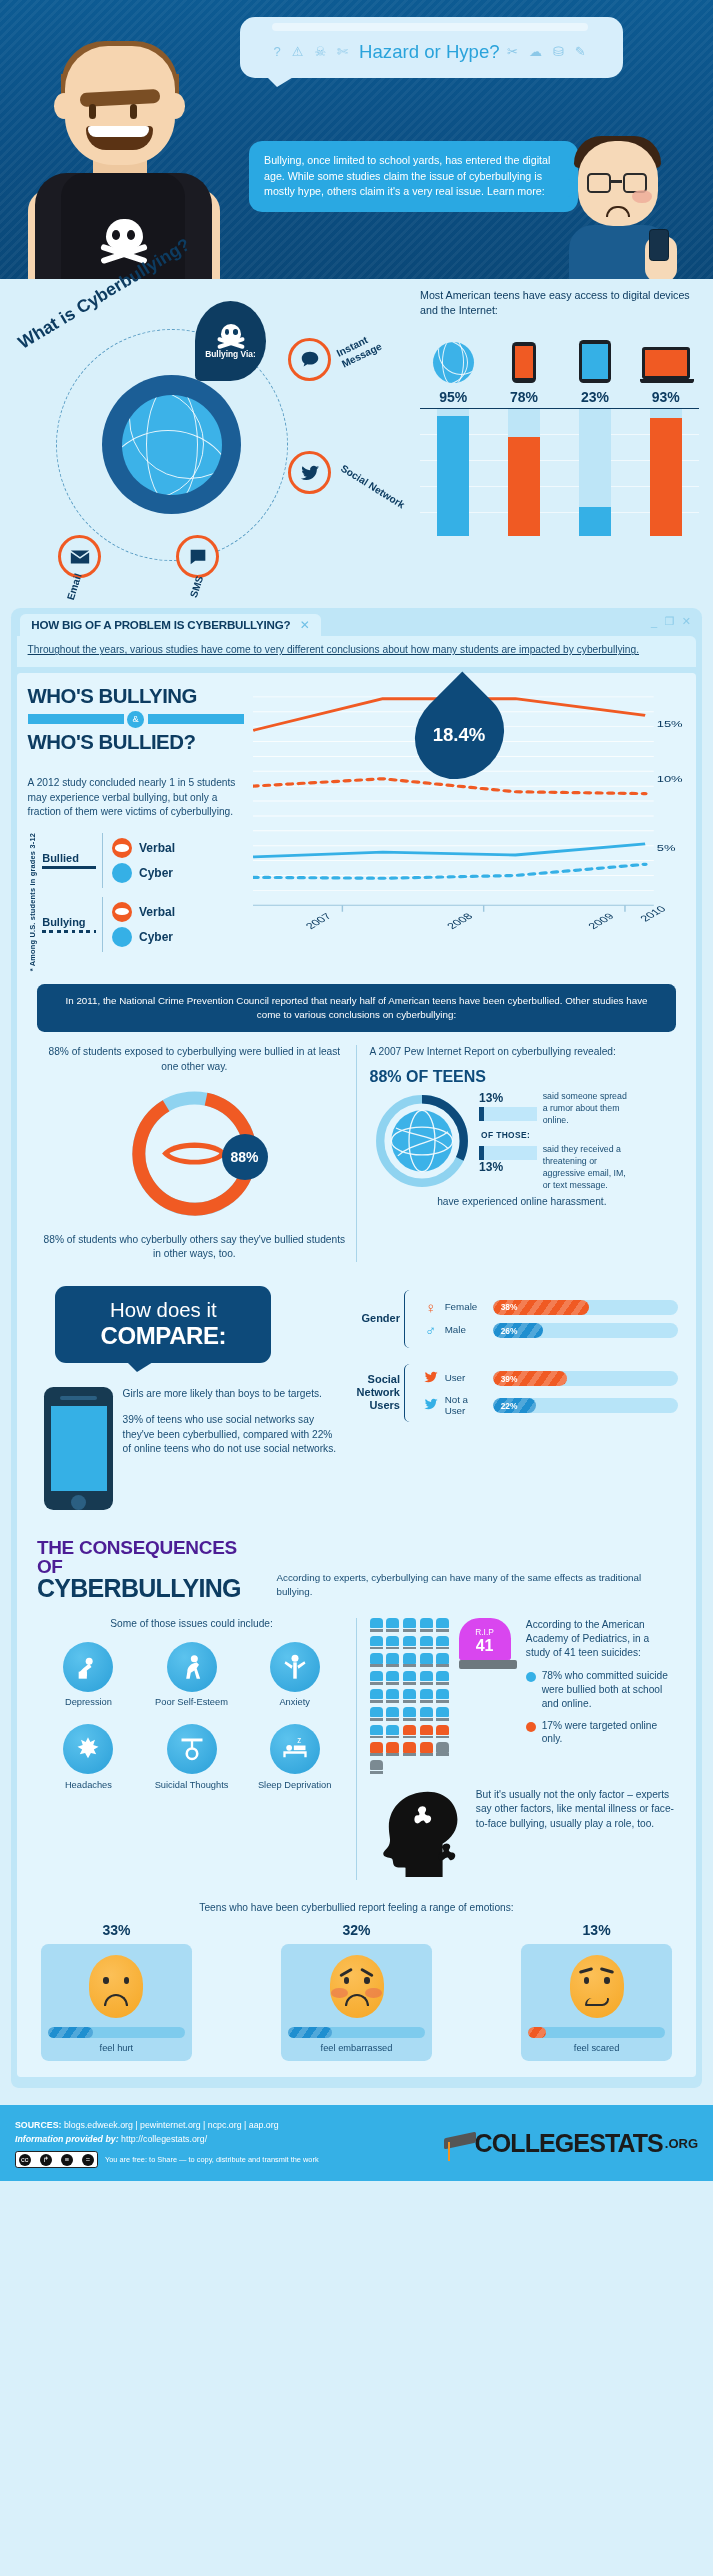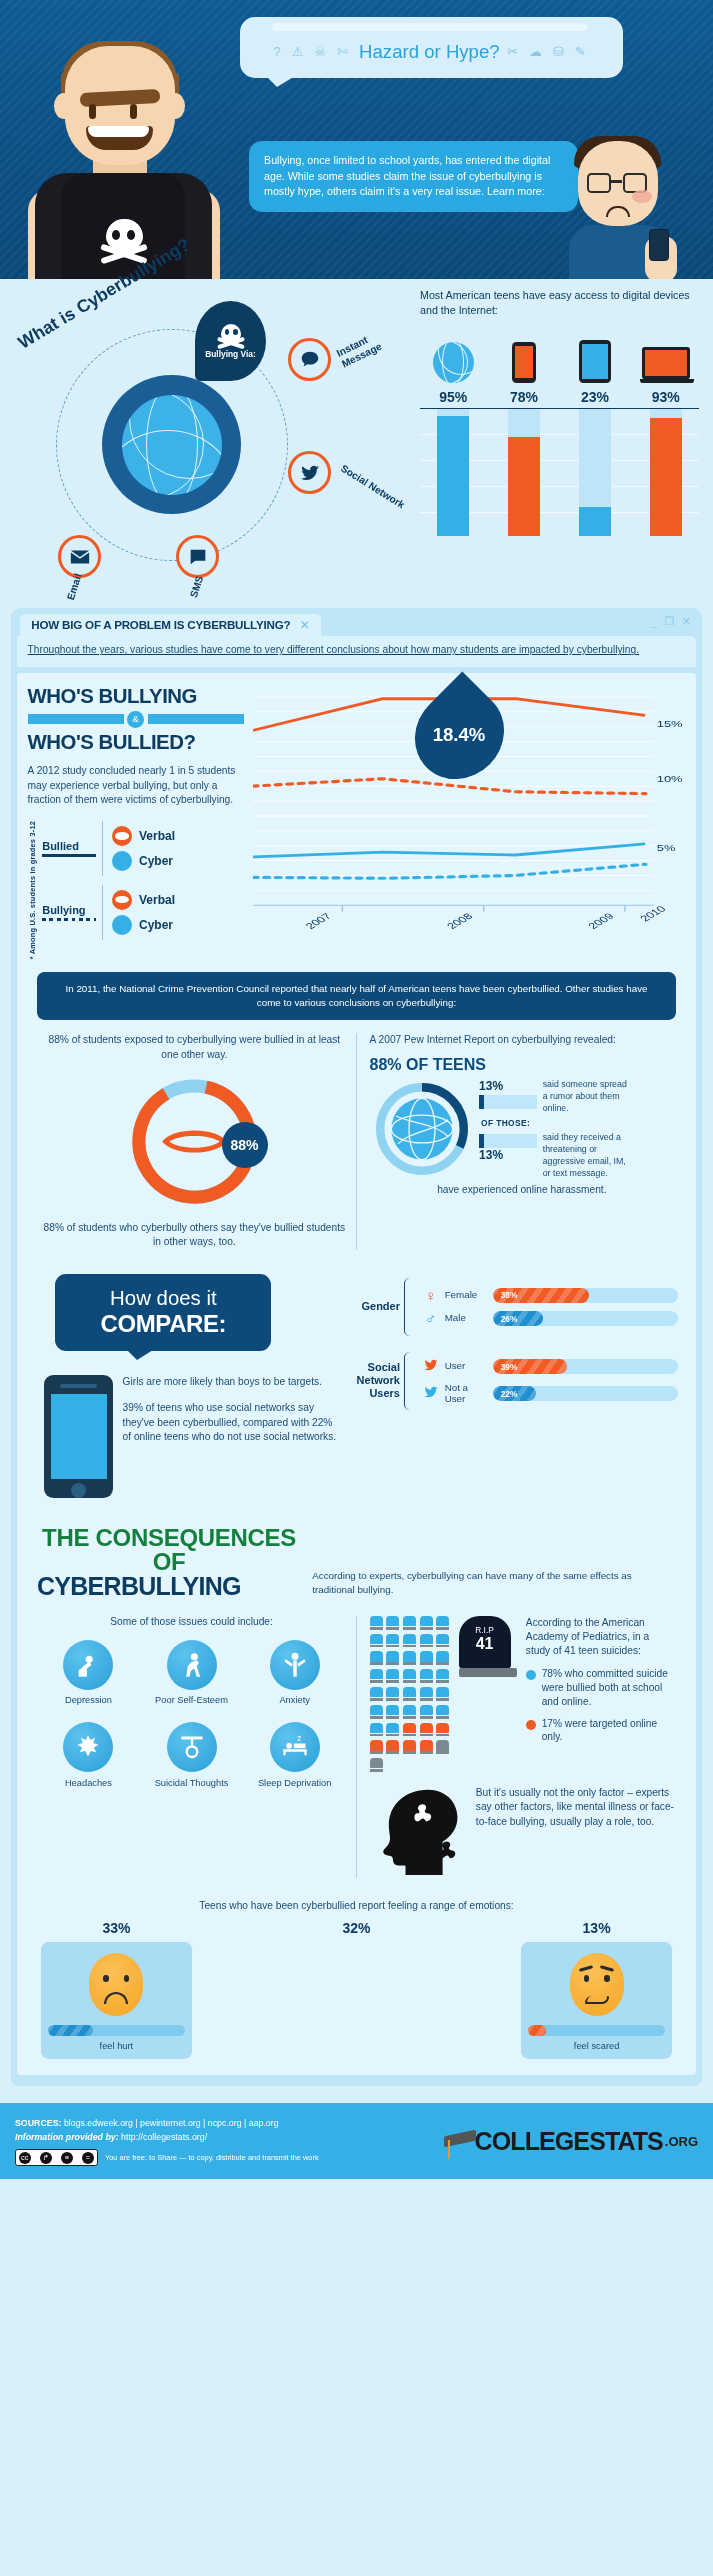--- a/index.html
+++ b/index.html
@@ -123,21 +123,21 @@
   .win-desc{ font-size:10.2px; line-height:1.45; color:#1a4d73;}
   .win-inner{ background:#e3f5fd; margin:5.6px 5.6px 0; border-radius:3.7px; padding:9.3px 11px 13px;}
 
   
   .wb{ display:flex; gap:9.3px; }
   .wb-left{ width:216px; padding-top:3.7px;}
   .wb-h1, .wb-h2{ font-size:20.4px; font-weight:bold; color:#0d3c61; letter-spacing:-0.5px; line-height:1;}
   .rib{ display:flex; align-items:center; gap:3.7px; margin:4.6px 0;}
   .rib .band{ height:10.2px; background:#35b0e6; flex:1;}
   .rib .amp{ width:16.7px; height:16.7px; border-radius:50%; background:#35b0e6; color:#fff; font-size:9.3px; display:flex; align-items:center; justify-content:center;}
-  .wb-p{ font-size:10.2px; line-height:1.45; margin-top:11px; color:#1a4d73;}
+  .wb-p{ font-size:10.2px; line-height:1.45; margin-top:23px; color:#1a4d73;}
   .legend{ display:flex; margin-top:13px; }
   .legend-axis{ writing-mode:vertical-rl; transform:rotate(180deg); font-size:7.4px; font-weight:bold; color:#0d3c61; letter-spacing:0.2px; margin-right:5.6px;}
   .lg-group{ display:flex; align-items:center; margin-bottom:9.3px;}
   .lg-name{ width:54px; font-size:11px; font-weight:bold; color:#0d3c61;}
   .lg-name .ul{ display:block; height:2.8px; background:#0d3c61; margin-top:1.9px;}
   .lg-name .dl{ display:block; height:2.8px; margin-top:1.9px; background:repeating-linear-gradient(90deg,#0d3c61 0 3.7px, transparent 3.7px 7.4px);}
   .lg-items{ border-left:0.9px solid #9cc6dd; padding-left:9.3px; margin-left:5.6px;}
   .lg-item{ display:flex; align-items:center; gap:6.5px; margin:4.6px 0; font-size:12px; font-weight:bold; color:#0d3c61;}
   .dot-o{ width:20.4px; height:20.4px; border-radius:50%; background:#f05a23; display:flex; align-items:center; justify-content:center;}
   .dot-b{ width:20.4px; height:20.4px; border-radius:50%; background:#35b0e6; position:relative; overflow:hidden;}
@@ -189,39 +189,39 @@
   .row .ic{ width:16.7px; text-align:center; font-size:15px;}
   .row .nm{ width:43px; font-size:9.8px; color:#1a4d73; line-height:1.1;}
   .track{ flex:1; height:15px; background:#b7e4f8; border-radius:7.4px; position:relative; overflow:hidden;}
   .trackfill{ position:absolute; left:0; top:0; height:100%; border-radius:7.4px; display:flex; align-items:center; padding-left:7.4px; color:#fff; font-size:8.4px; font-weight:bold;}
   .fo{ background:#f05a23 ; background-image:repeating-linear-gradient(125deg, rgba(255,255,255,.22) 0 5.6px, rgba(0,0,0,0) 5.6px 12px);}
   .fb{ background:#1f8fd0 ; background-image:repeating-linear-gradient(125deg, rgba(255,255,255,.22) 0 5.6px, rgba(0,0,0,0) 5.6px 12px);}
 
   
   .cons{ margin-top:28px; padding:0 9.3px;}
   .cons-h{ display:flex; align-items:flex-end; gap:11px;}
-  .cons-h .t1{ font-size:24px; font-weight:bold; color:#15803d; letter-spacing:-0.3px; line-height:1;text-align:center;}
+  .cons-h .t1{ font-size:19px; font-weight:bold; color:#4c1d95; letter-spacing:-0.3px; line-height:1;}
   .cons-h .t2{ font-size:25px; font-weight:bold; color:#0d3c61; letter-spacing:-0.7px; line-height:1;}
   .cons-h .p{ font-size:9.8px; line-height:1.4; color:#1a4d73; padding-bottom:2.8px;}
   .cons-body{ display:flex; margin-top:16.7px;}
   .cons-left{ width:50%; text-align:center; border-right:0.9px solid #a9d4e9; padding-right:9.3px;}
   .cons-sub{ font-size:10.2px; color:#1a4d73; margin-bottom:13px;}
   .iconrow{ display:flex; justify-content:space-around; margin-bottom:15px;}
   .iconcell{ width:89px;}
   .circ{ width:50px; height:50px; border-radius:50%; background:radial-gradient(circle at 35% 30%, #5cc3ee, #2a9fd8); margin:0 auto 5.6px; display:flex; align-items:center; justify-content:center;}
   .circ svg{ width:28px; height:28px; fill:#fff;}
   .iconcell .lb{ font-size:9.3px; color:#1a4d73; line-height:1.25;}
   .cons-right{ width:50%; padding-left:13px;}
   .seatblock{ display:flex; gap:9.3px;}
   .seats{ display:grid; grid-template-columns:repeat(5,13px); gap:2.8px 3.7px; align-content:start;}
   .seat{ width:13px; height:15px;}
   .seat i{ display:block; width:13px; height:10.2px; border-radius:3.7px 3.7px 0.9px 0.9px;}
   .seat b{ display:block; width:13px; height:2.8px; background:#7b8a92; margin-top:0.9px;}
   .rip{ width:58px;}
-  .ripstone{ width:52px; height:52px; background:#0f172a; border-radius:20.4px 20.4px 2.8px 2.8px; color:#fff; text-align:center; padding-top:9.3px;}
+  .ripstone{ width:52px; height:42px; background:#d946ef; border-radius:20.4px 20.4px 2.8px 2.8px; color:#fff; text-align:center; padding-top:9.3px;}
   .ripstone .r1{ font-size:8.4px;}
   .ripstone .r2{ font-size:16px; font-weight:bold;}
   .ripbase{ width:58px; height:9.3px; background:#6d787e; border-radius:1.9px;}
   .ripnote{ font-size:10.2px; line-height:1.4; color:#1a4d73;}
   .bullet{ display:flex; gap:5.6px; margin-top:8.4px; font-size:10.2px; line-height:1.35; color:#1a4d73;}
   .bdot{ width:10.2px; height:10.2px; border-radius:50%; flex-shrink:0; margin-top:2.8px;}
   .brainrow{ display:flex; gap:9.3px; margin-top:13px;}
   .brain{ width:97px; flex-shrink:0;}
   .brain svg{ width:97px; height:89px;}
 
@@ -962,20 +962,35 @@
                   <span class="mo"></span>
               </div>
               <div class="emo-track">
                   <span class="emo-fill fb" style="width:33%;"></span>
                 </div>
               <div class="emo-lab">feel hurt</div>
             </div>
           </div>
           <div class="emo-cell">
             <div class="emo-pct">32%</div>
+            <div class="emo-card">
+              <div class="face">
+                <span class="bl l"></span>
+                  <span class="bl r"></span>
+                <span class="bw l" style="transform:rotate(-30deg);"></span>
+                  <span class="bw r" style="transform:rotate(30deg);"></span>
+                <span class="ey l"></span>
+                  <span class="ey r"></span>
+                  <span class="mo"></span>
+              </div>
+              <div class="emo-track">
+                  <span class="emo-fill fb" style="width:32%;"></span>
+                </div>
+              <div class="emo-lab">feel embarrassed</div>
+            </div>
           </div>
           <div class="emo-cell">
             <div class="emo-pct">13%</div>
             <div class="emo-card">
               <div class="face">
                 <span class="bw l" style="transform:rotate(-16deg);top:14px;"></span>
                   <span class="bw r" style="transform:rotate(16deg);top:14px;"></span>
                 <span class="ey l"></span>
                   <span class="ey r"></span>
                 <span class="mo" style="border-radius:11px 1.9px 11px 1.9px;height:8.4px;transform:none;top:43px;"></span>

